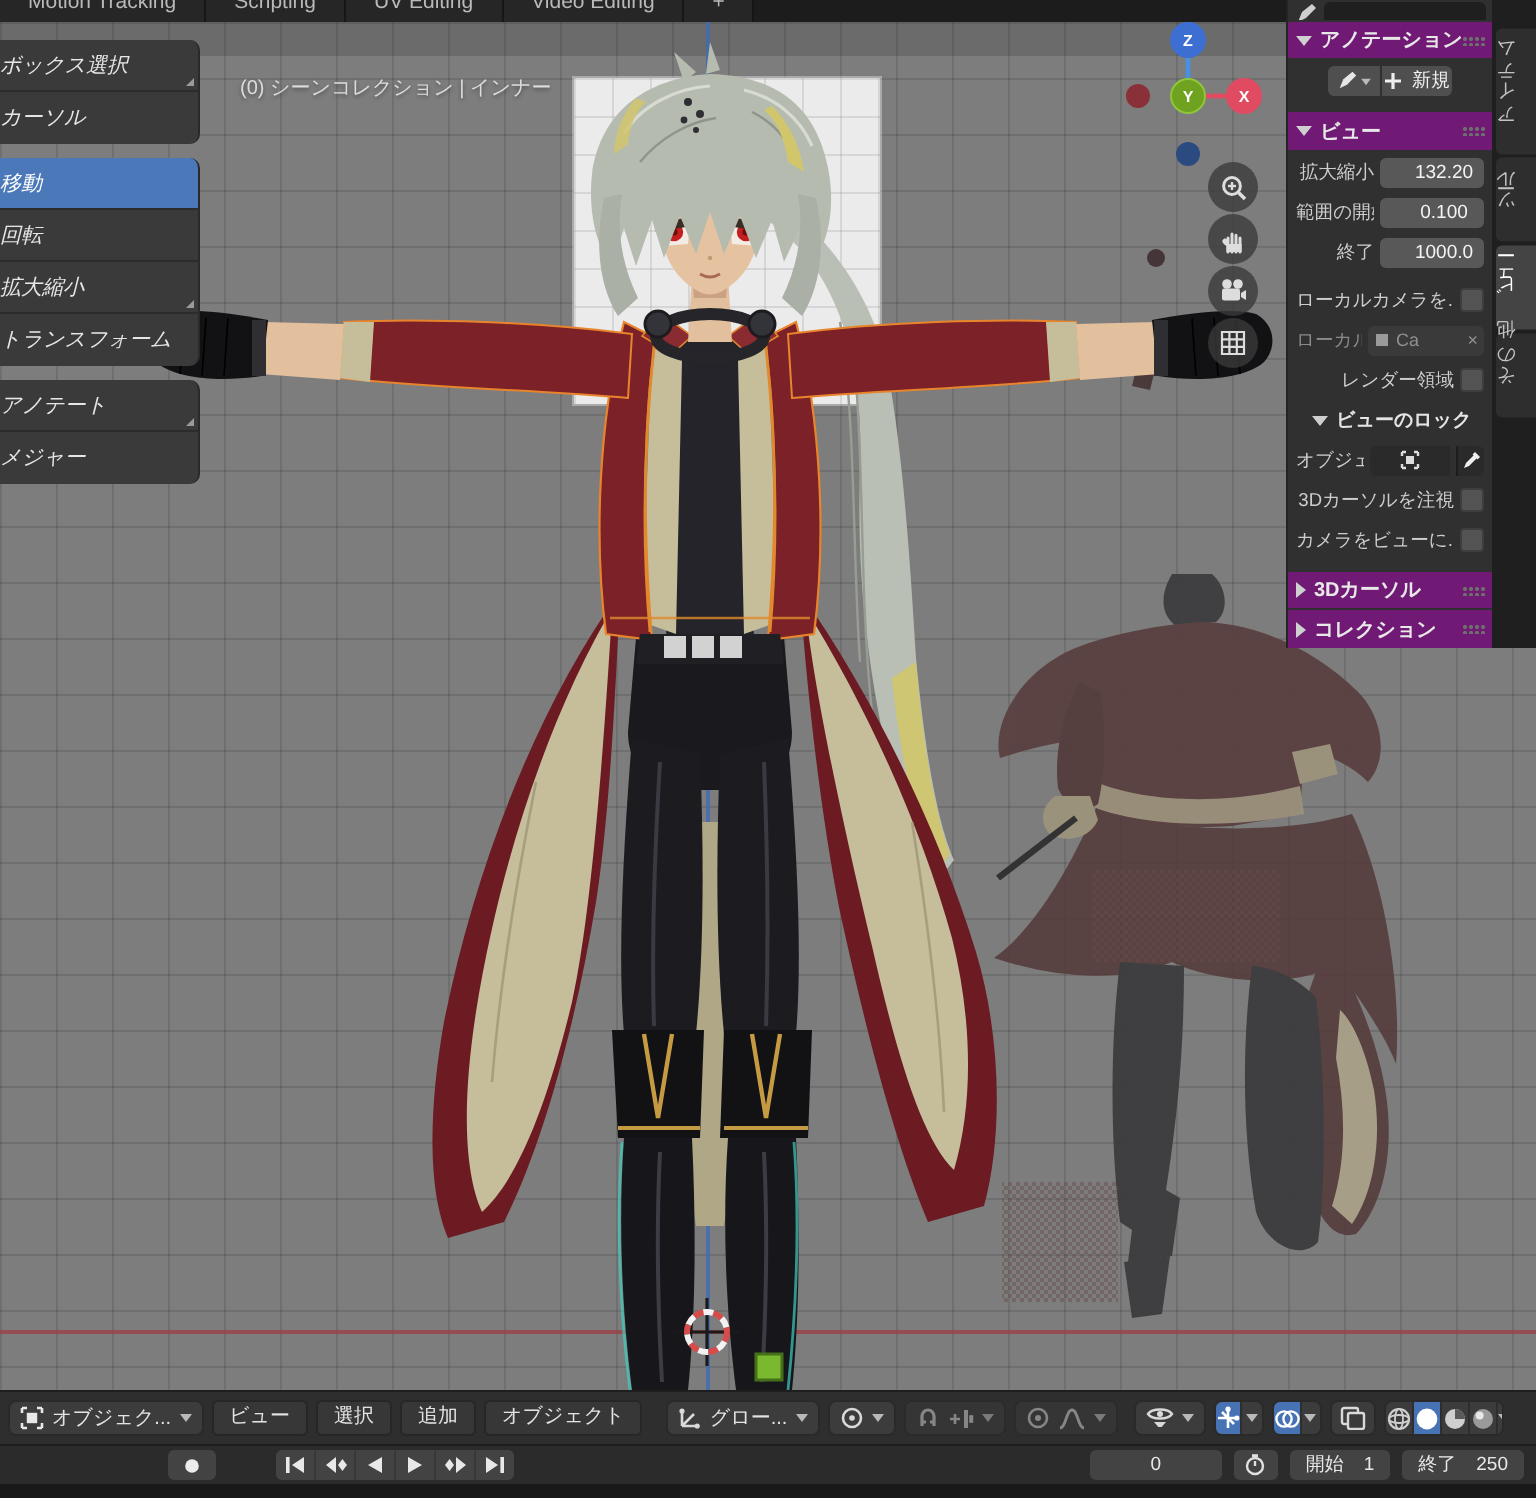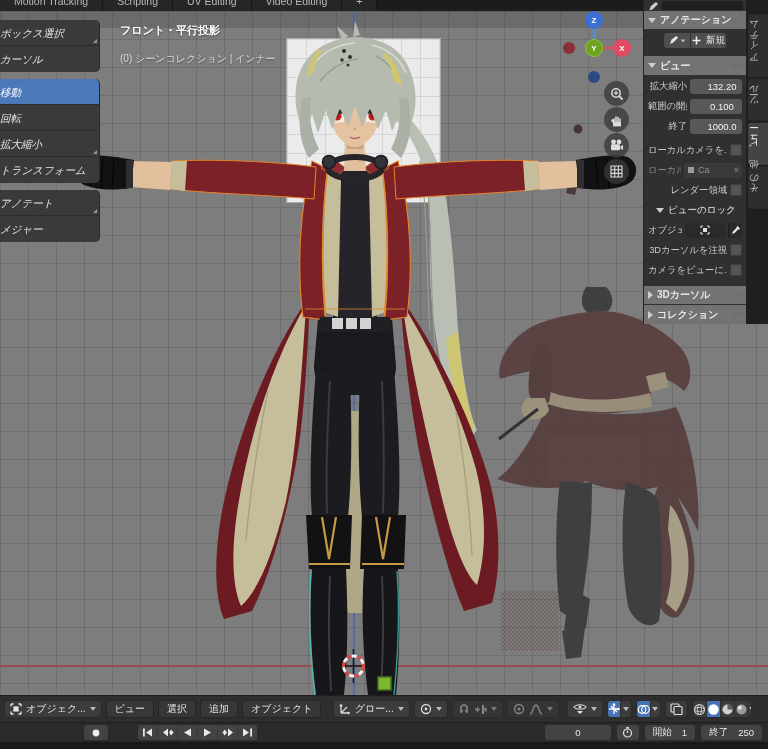--- a/index.html
+++ b/index.html
@@ -45,34 +45,34 @@
   
   #gizmo{position:absolute;left:552px;top:0px;width:90px;height:90px;}
   .axball{position:absolute;border-radius:50%;display:flex;align-items:center;justify-content:center;font-size:8px;font-weight:bold;color:#fff;}
   .vbtn{position:absolute;left:604px;width:25px;height:25px;border-radius:50%;background:rgba(58,58,58,.78);display:flex;align-items:center;justify-content:center;}
 
   
   #sidebar{position:absolute;left:643px;top:0;width:125px;height:324px;display:flex;}
   #sb-main{width:103px;background:#303030;border-left:1px solid #242424;display:flex;flex-direction:column;}
   #sb-partial{height:10px;overflow:hidden;display:flex;align-items:flex-start;gap:3px;padding:1px 3px;}
   #sb-partial .pfield{flex:1;height:14px;background:#1f1f1f;border-radius:3px;margin-top:0;}
-  .ph{display:flex;align-items:center;height:19px;background:#737373;font-size:10px;color:#e8e8e8;font-weight:bold;padding:0 4px;position:relative;margin-top:1px;}
+  .ph{display:flex;align-items:center;height:19px;background:#701a75;font-size:10px;color:#e8e8e8;font-weight:bold;padding:0 4px;position:relative;margin-top:1px;}
   .ph .tri{width:0;height:0;margin-right:4px;}
   .tri.down{border-left:4px solid transparent;border-right:4px solid transparent;border-top:5px solid #cfcfcf;}
   .tri.right{border-top:4px solid transparent;border-bottom:4px solid transparent;border-left:5px solid #cfcfcf;}
   .grip{position:absolute;right:3px;top:7px;width:12px;height:5px;
     background-image:radial-gradient(#6e6e6e 1px, transparent 1.1px);background-size:3px 3px;}
   .pbody{padding:3px 4px 6px 4px;display:flex;flex-direction:column;gap:3px;}
   .prow{display:flex;align-items:center;height:17px;gap:3px;}
   .plabel{flex:1;text-align:right;font-size:9.3px;color:#cdcdcd;white-space:nowrap;overflow:hidden;}
   .plabel.dim{color:#8a8a8a;}
   .pfieldv{width:52px;height:15px;background:#585858;border-radius:3px;color:#f3f3f3;font-size:9.5px;
     display:flex;align-items:center;justify-content:center;padding-left:12px;}
   .pcheck{width:12px;height:12px;background:#545454;border:1px solid #3e3e3e;border-radius:2px;}
-  .subhead{display:flex;align-items:center;height:17px;font-size:9.5px;color:#e4e4e4;font-weight:normal;gap:4px;padding-left:8px;}
+  .subhead{display:flex;align-items:center;height:17px;font-size:9.5px;color:#e4e4e4;font-weight:bold;gap:4px;padding-left:8px;}
   .annrow{display:flex;height:17px;gap:1px;padding:1px 16px;}
   .annbtn{background:#4f4f4f;border-radius:3px 0 0 3px;width:26px;display:flex;align-items:center;justify-content:center;gap:1px;}
   .annnew{background:#4f4f4f;border-radius:0 3px 3px 0;flex:1;display:flex;align-items:center;justify-content:center;gap:5px;font-size:9.5px;color:#eee;}
   .objfield{width:40px;height:15px;background:#2a2a2a;border-radius:3px 0 0 3px;display:flex;align-items:center;justify-content:center;}
   .dropbtn{width:14px;height:15px;background:#2a2a2a;border-radius:0 3px 3px 0;border-left:1px solid #1d1d1d;display:flex;align-items:center;justify-content:center;}
   .localfield{width:58px;height:15px;background:#3a3a3a;border-radius:3px;display:flex;align-items:center;gap:3px;padding:0 3px;color:#8f8f8f;font-size:9px;}
   #sb-tabs{width:22px;background:#1f1f1f;display:flex;flex-direction:column;padding-top:14px;gap:2px;}
   .vtab{writing-mode:vertical-rl;transform:rotate(180deg);font-size:9.5px;color:#c3c3c3;background:#2e2e2e;
     padding:10px 0;text-align:center;width:20px;margin-left:2px;border-radius:0 3px 3px 0;}
   .vtab.active{background:#444;color:#fff;}
@@ -243,21 +243,20 @@
       <g>
         <line x1="353.5" y1="638" x2="353.5" y2="672" stroke="#1a1a1a" stroke-width="1.6"></line>
         <line x1="337" y1="655" x2="370" y2="655" stroke="#1a1a1a" stroke-width="1.6"></line>
         <circle cx="353.5" cy="655" r="10" fill="none" stroke="#d84b4b" stroke-width="3" stroke-dasharray="5 5"></circle>
         <circle cx="353.5" cy="655" r="10" fill="none" stroke="#f2f2f2" stroke-width="3" stroke-dasharray="5 5" stroke-dashoffset="5"></circle>
       </g>
       <rect x="378" y="666" width="13" height="13" fill="#7ab82f" stroke="#44701a" stroke-width="1.5"></rect>
     </svg>
 
     <div id="overlay-text">
-      <div class="l1">フロント・平行投影</div>
       <div class="l2">(0) シーンコレクション | インナー</div>
     </div>
 
     <div id="toolbar">
       <div class="tbtn first"><span>ボックス選択</span><span class="fly"></span></div>
       <div class="tbtn last"><span>カーソル</span></div>
       <div class="tgap"></div>
       <div class="tbtn single-top active"><span>移動</span></div>
       <div class="tbtn"><span>回転</span></div>
       <div class="tbtn"><span>拡大縮小</span><span class="fly"></span></div>

